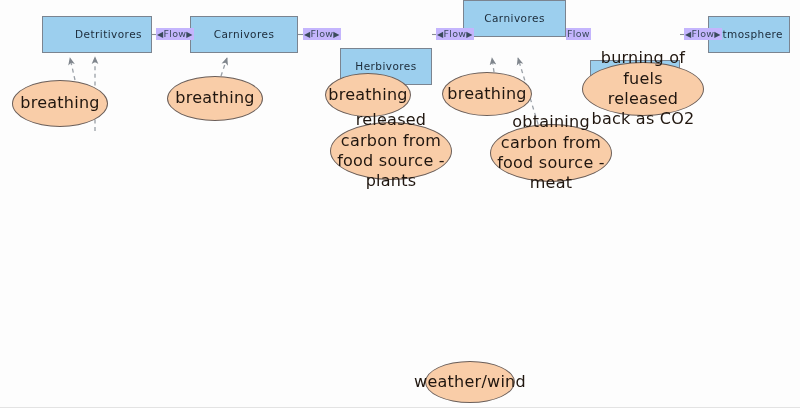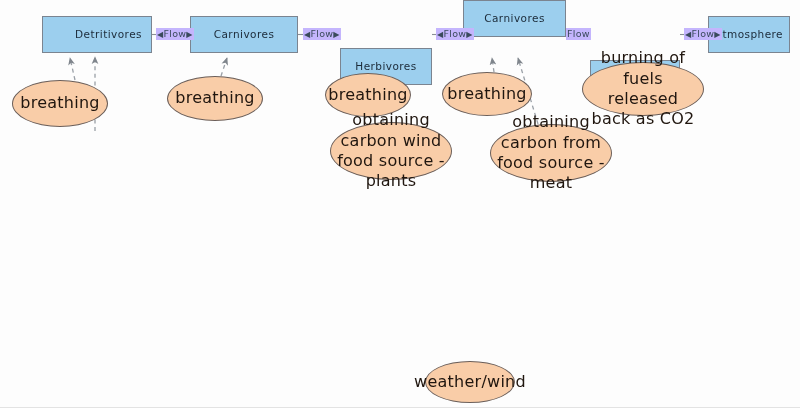--- a/index.html
+++ b/index.html
@@ -150,21 +150,21 @@
   <div class="node-ellipse" style="left:325px;top:73px;width:86px;height:44px;">
     <span>breathing</span>
   </div>
   <div class="node-ellipse" style="left:442px;top:72px;width:90px;height:44px;">
     <span>breathing</span>
   </div>
   <div class="node-ellipse" style="left:582px;top:62px;width:122px;height:54px;">
     <span>burning of fuels released back as CO2</span>
   </div>
   <div class="node-ellipse" style="left:330px;top:122px;width:122px;height:58px;">
-    <span>obtaining carbon wind food source - plants</span>
+    <span>released carbon from food source - plants</span>
   </div>
   <div class="node-ellipse" style="left:490px;top:124px;width:122px;height:58px;">
     <span>obtaining carbon from food source - meat</span>
   </div>
   <div class="node-ellipse" style="left:425px;top:361px;width:90px;height:42px;">
     <span>weather/wind</span>
   </div>
 
 </div>
 

